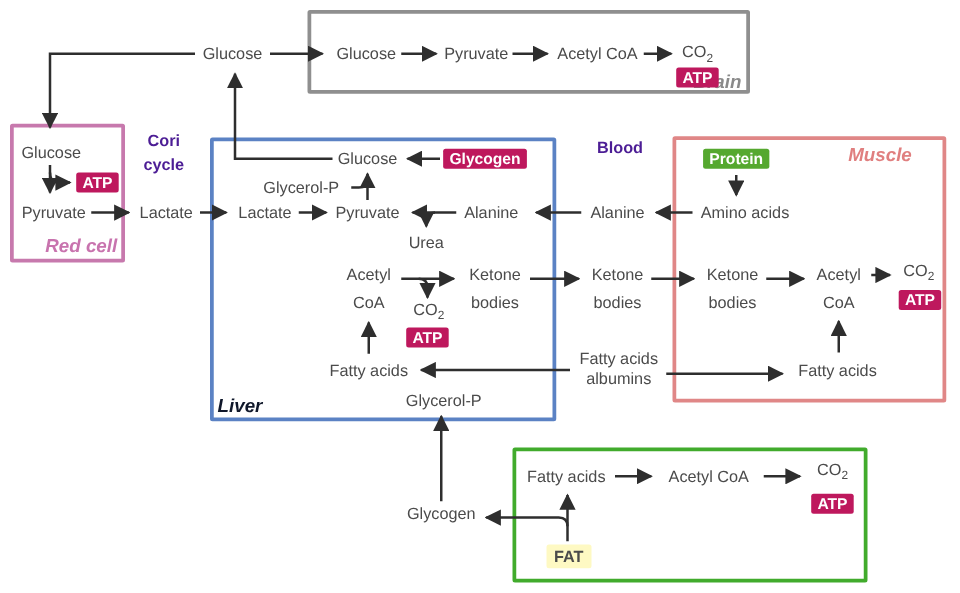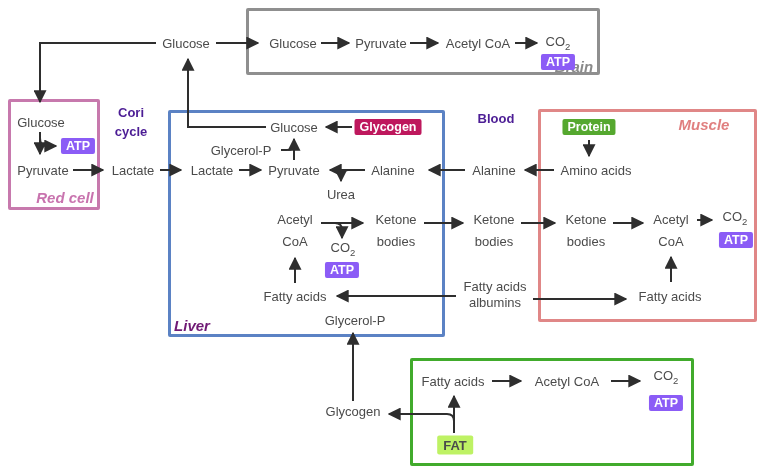--- a/index.html
+++ b/index.html
@@ -17,30 +17,30 @@
   .lbl{position:absolute;transform:translate(-50%,-50%);white-space:nowrap;
        font-size:13px;line-height:15px;z-index:3;}
   .two{text-align:center;line-height:22px;}
   .two span{display:block;}
   .two.tight{line-height:16px;}
   .two.cori{line-height:19px;}
   .bold{font-weight:bold;color:#4c1d95;}
   .region{font-style:italic;font-weight:bold;font-size:15px;}
   .region.brain-c{color:#8a8a8a;}
   .region.pink-c{color:#c873ae;}
-  .region.blue-c{color:#701a75;}
+  .region.blue-c{color:#0f172a;}
   .region.salmon-c{color:#e07f7f;}
   .region.green-c{color:#3fae27;}
   .badge{position:absolute;transform:translate(-50%,-50%);z-index:3;
          font-size:12.5px;font-weight:bold;padding:1px 5px;border-radius:2px;
          white-space:nowrap;}
-  .badge.atp{background:#8b5cf6;color:#ffffff;}
+  .badge.atp{background:#be185d;color:#ffffff;}
   .badge.glycogen{background:#be185d;color:#ffffff;}
   .badge.protein{background:#55a82f;color:#ffffff;}
-  .badge.fat{background:#bef264;color:#4b4b4b;font-size:13px;padding:2px 6px;}
+  .badge.fat{background:#fef9c3;color:#4b4b4b;font-size:13px;padding:2px 6px;}
   sub{font-size:9.5px;}
 </style>
 </head>
 <body>
 
 <div class="canvas">
 
   <div class="box brain"></div>
   <div class="box redcell"></div>
   <div class="box liver"></div>

